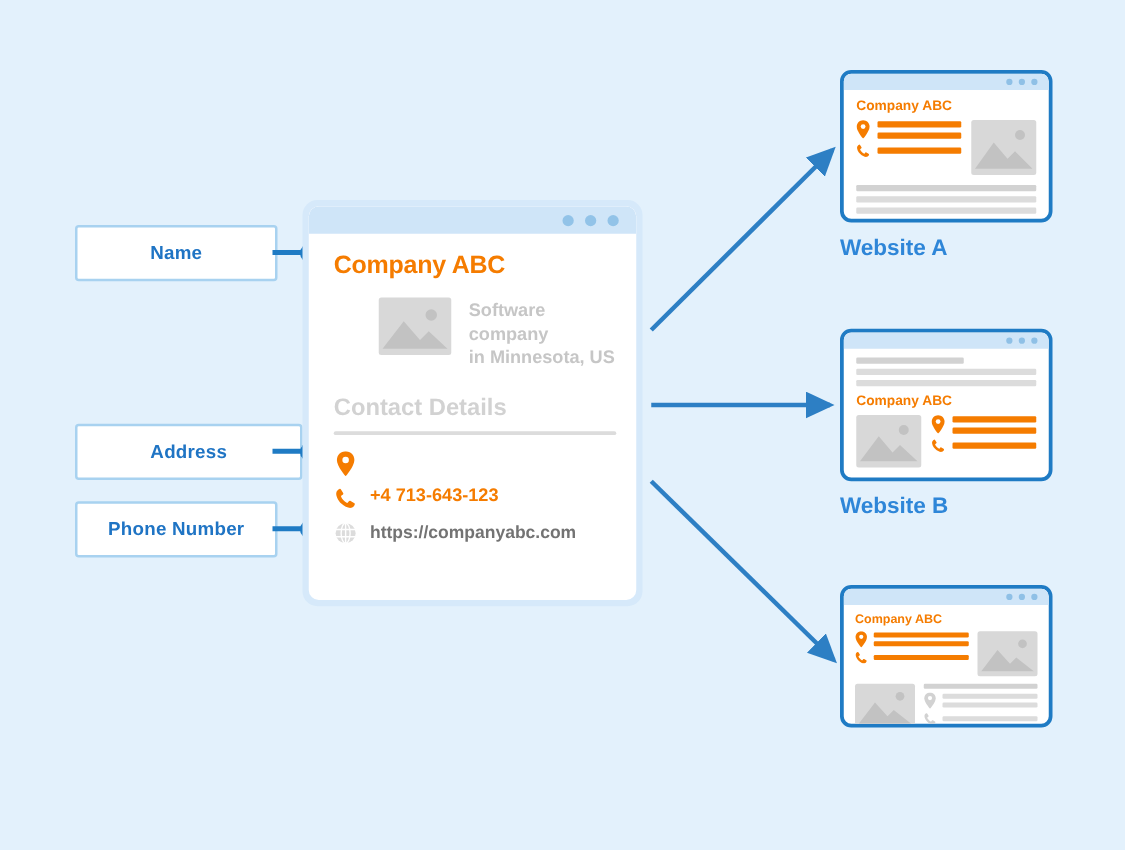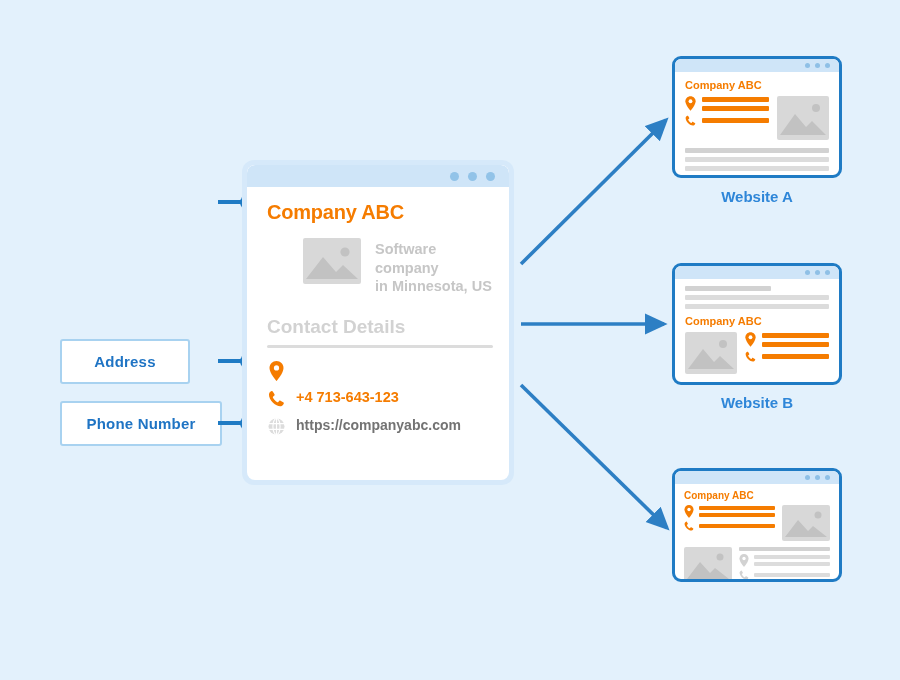--- a/index.html
+++ b/index.html
@@ -103,35 +103,38 @@
   .site-titlebar .sdot{width:5px;height:5px;border-radius:50%;background:#8fc0e6;}
   .site-body{padding:7px 10px 8px 10px;}
   .site-name{color:#f57c00;font-size:11px;font-weight:bold;margin-bottom:5px;}
 
   .obar{background:#f57c00;border-radius:1px;height:5px;}
   .gbar{background:#dcdcdc;border-radius:1px;height:5px;}
   .gbar-d{background:#d2d2d2;border-radius:1px;height:5px;}
 
   .site-img{background:#d8d8d8;border-radius:2px;position:relative;overflow:hidden;}
   .site-label{
-    position:absolute;text-align:center;
-    color:#2e86d8;font-size:15px;font-weight:bold;
+    position:absolute;
+    color:#2e86d8;font-size:18px;font-weight:bold;
   }
 
   .arrow-layer{position:absolute;inset:0;pointer-events:none;}
 </style>
 </head>
 <body>
 
 <div class="stage">
 
+  <div class="label-box" style="left:60px;top:180px;width:162px;height:45px;">
+    <span>Name</span>
+  </div>
   <div class="connector" style="left:218px;top:200px;width:34px;"></div>
   <div class="conn-dot" style="left:240px;top:195px;"></div>
 
-  <div class="label-box" style="left:60px;top:339px;width:130px;height:45px;">
+  <div class="label-box" style="left:60px;top:339px;width:182px;height:45px;">
     <span>Address</span>
   </div>
   <div class="connector" style="left:218px;top:359px;width:34px;"></div>
   <div class="conn-dot" style="left:240px;top:354px;"></div>
 
   <div class="label-box" style="left:60px;top:401px;width:162px;height:45px;">
     <span>Phone Number</span>
   </div>
   <div class="connector" style="left:218px;top:421px;width:34px;"></div>
   <div class="conn-dot" style="left:240px;top:416px;"></div>

